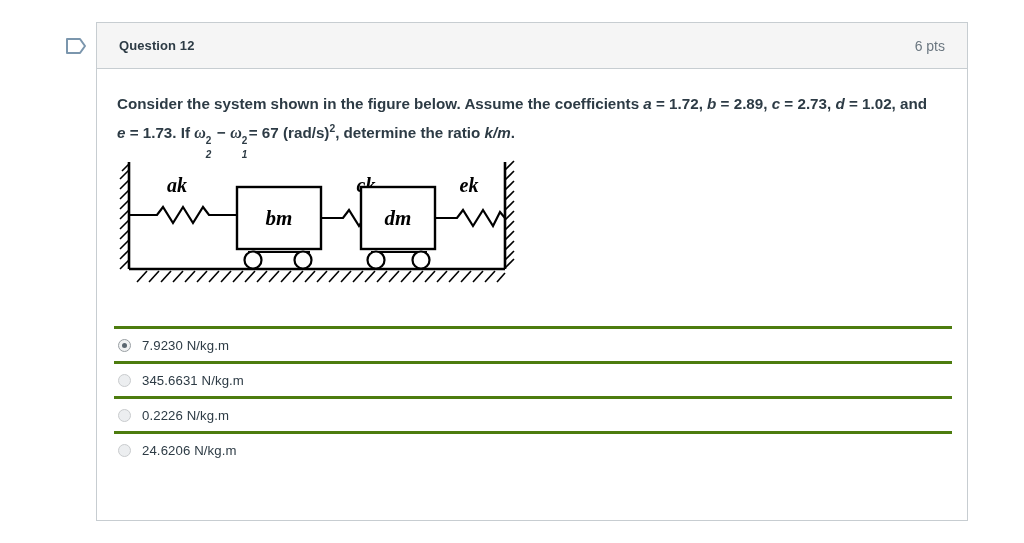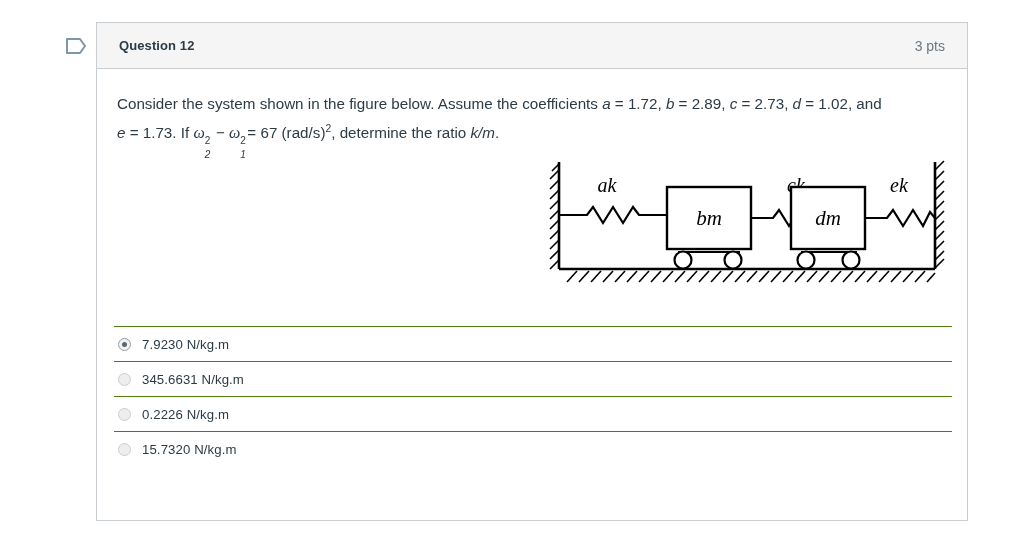--- a/index.html
+++ b/index.html
@@ -60,20 +60,21 @@
     letter-spacing: 0.1px;
   }
 
   .question-points {
     font-size: 14px;
     color: #6b7780;
   }
 
   .question-body {
     padding: 22px 20px 0 20px;
+    font-weight: bold;
   }
 
   .question-text {
     font-size: 15.2px;
     line-height: 25px;
     color: #2d3b45;
     max-width: 835px;
     margin: 0;
   }
   .question-text i { font-style: italic; }
@@ -105,36 +106,36 @@
     top: 4px;
     left: 0;
     font-size: 10px;
     font-style: italic;
   }
 
   
   .figure-wrap {
     margin-top: 12px;
     display: flex;
-    justify-content: flex-end;
+    justify-content: flex-start;
   }
 
   
   .answers {
     position: absolute;
     left: 17px;
     top: 303px;
     width: 838px;
   }
 
   .answer-row {
     display: flex;
     align-items: center;
     height: 35px;
-    border-top: 1px solid #4d7c0f;
+    border-top: 3px solid #4d7c0f;
     padding-left: 4px;
     box-sizing: border-box;
   }
 
   .radio {
     width: 13px;
     height: 13px;
     border-radius: 50%;
     border: 1px solid #c9ccce;
     background: #eceef0;
@@ -172,21 +173,21 @@
   <div class="flag-icon-wrap">
     <svg width="28" height="28" viewBox="0 0 28 28" aria-hidden="true">
       <path d="M5 7 L18 7 L23 14 L18 21 L5 21 Z" fill="#ffffff" stroke="#7b96ad" stroke-width="2" stroke-linejoin="round"></path>
     </svg>
   </div>
 
   <div class="question-card">
 
     <div class="question-header">
       <div class="question-title">Question 12</div>
-      <div class="question-points">3 pts</div>
+      <div class="question-points">6 pts</div>
     </div>
 
     <div class="question-body">
 
       <p class="question-text">
         <span>Consider the system shown in the figure below. Assume the coefficients </span><i class="var">a</i><span> = 1.72, </span><i class="var">b</i><span> = 2.89, </span><i class="var">c</i><span> = 2.73, </span><i class="var">d</i><span> = 1.02, and</span><br><i class="var">e</i><span> = 1.73. If </span><span class="omega-term"><span>ω</span><span class="sups"><span class="up">2</span><span class="dn">2</span></span></span><span>&nbsp;<span>−</span>&nbsp;</span><span class="omega-term"><span>ω</span><span class="sups"><span class="up">2</span><span class="dn">1</span></span></span><span>= 67 (rad/s)</span><sup class="sm">2</sup><span>, determine the ratio </span><i class="var">k/m</i><span>.</span>
       </p>
 
       <div class="figure-wrap">
         <svg width="400" height="130" viewBox="0 0 400 130">
@@ -311,20 +312,20 @@
         <span class="answer-label">345.6631 N/kg.m</span>
       </div>
 
       <div class="answer-row">
         <span class="radio"></span>
         <span class="answer-label">0.2226 N/kg.m</span>
       </div>
 
       <div class="answer-row">
         <span class="radio"></span>
-        <span class="answer-label">15.7320 N/kg.m</span>
+        <span class="answer-label">24.6206 N/kg.m</span>
       </div>
 
 
     </div>
 
   </div>
 </div>
 
 </body></html>

